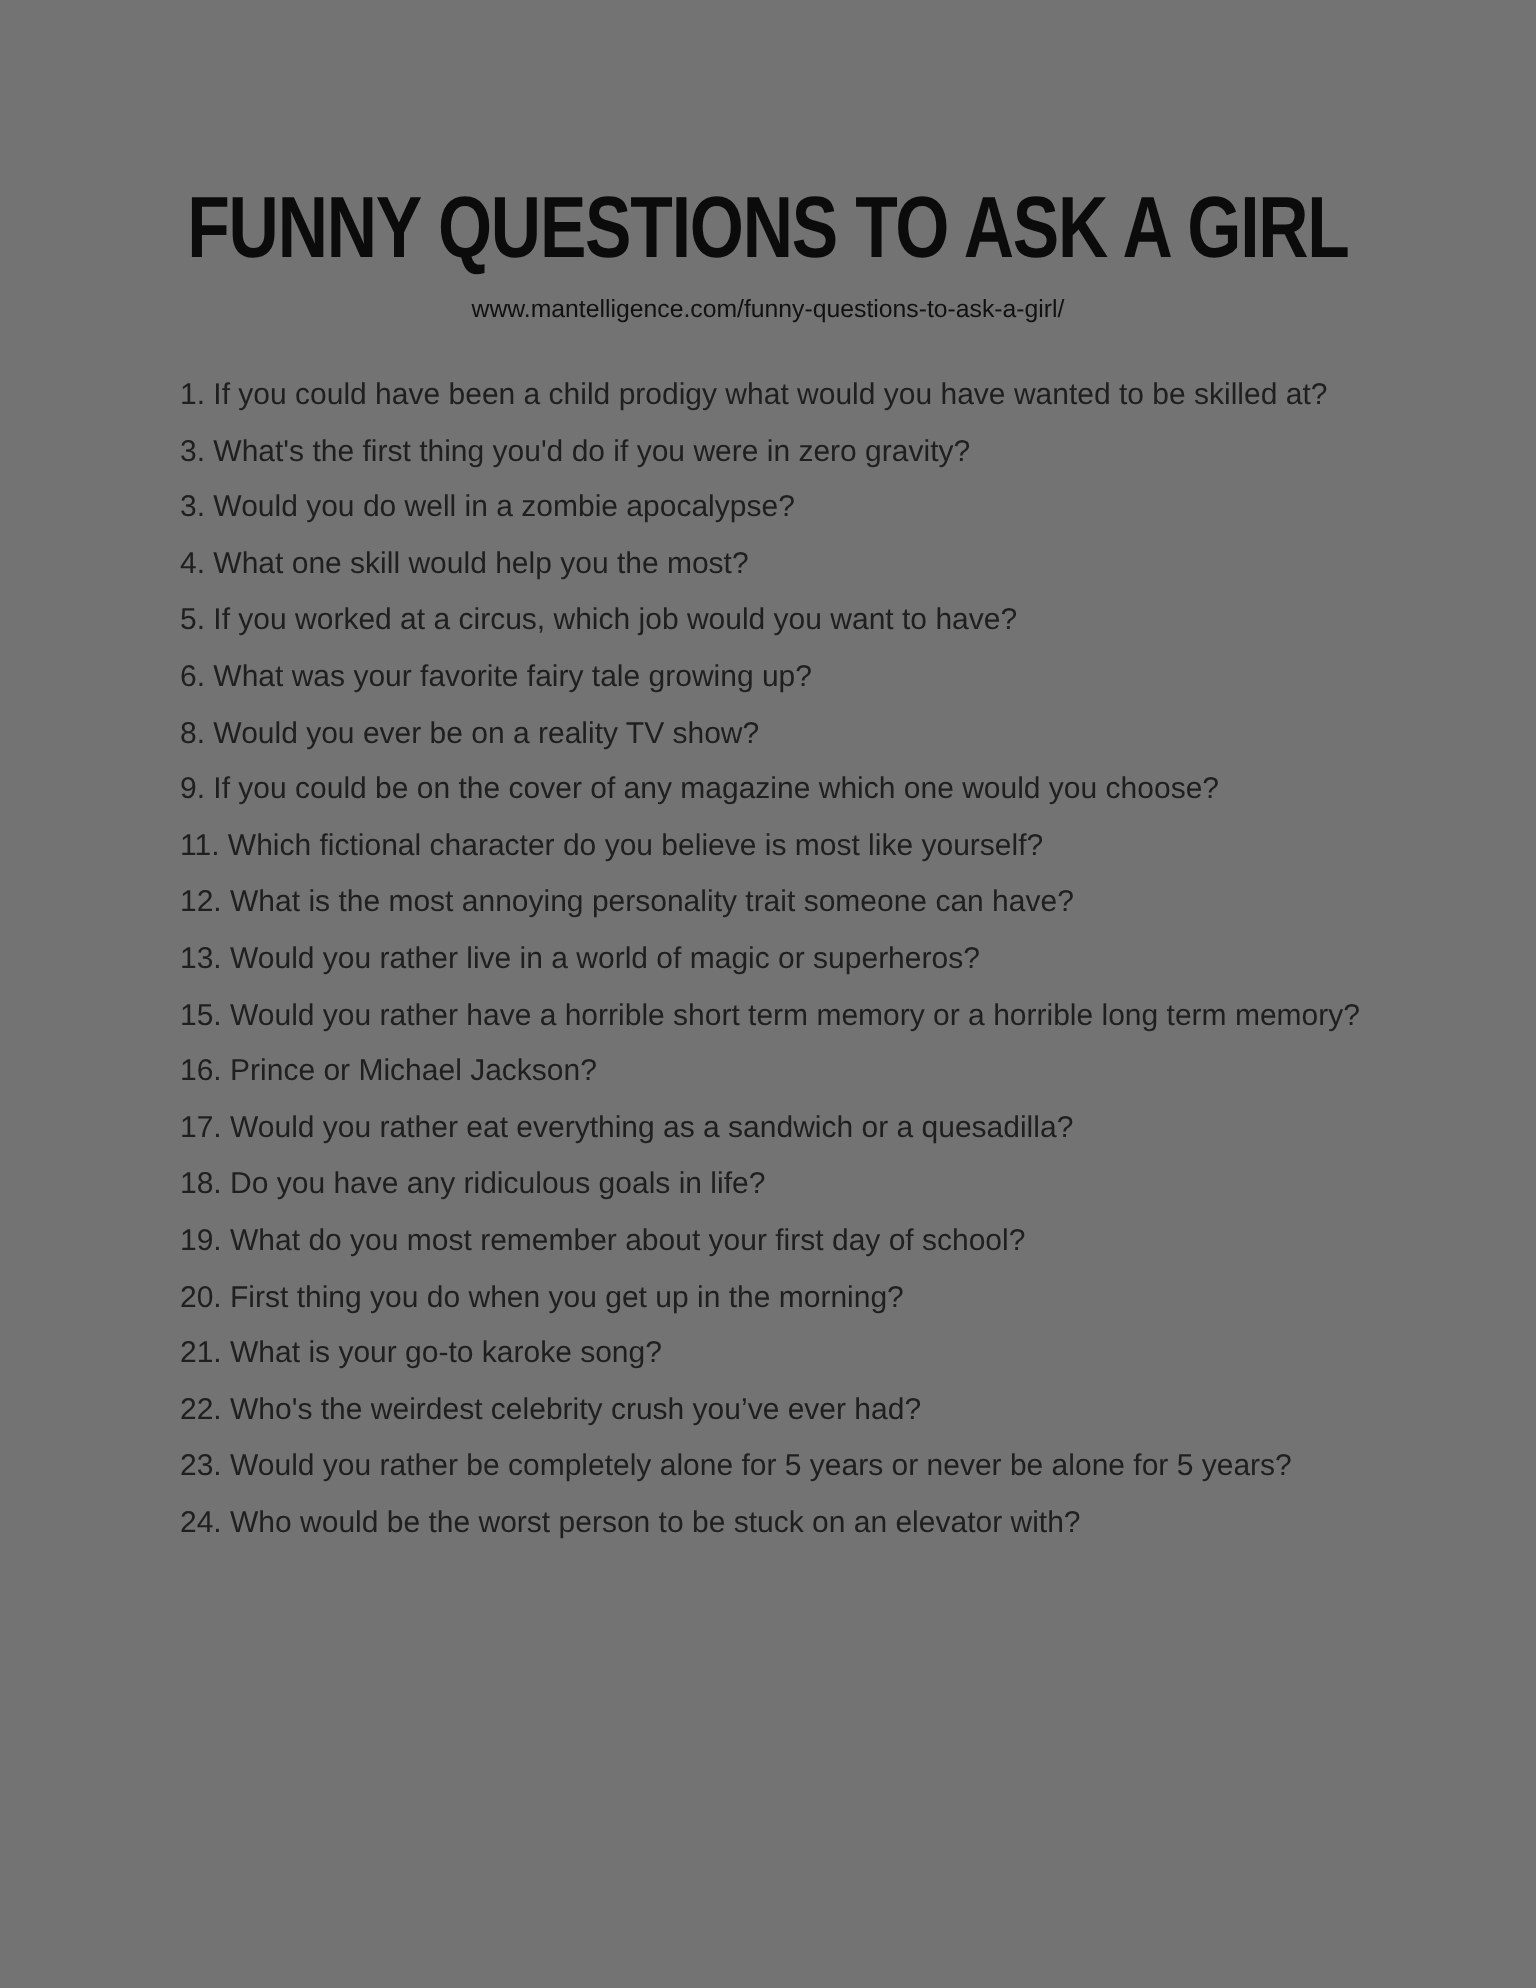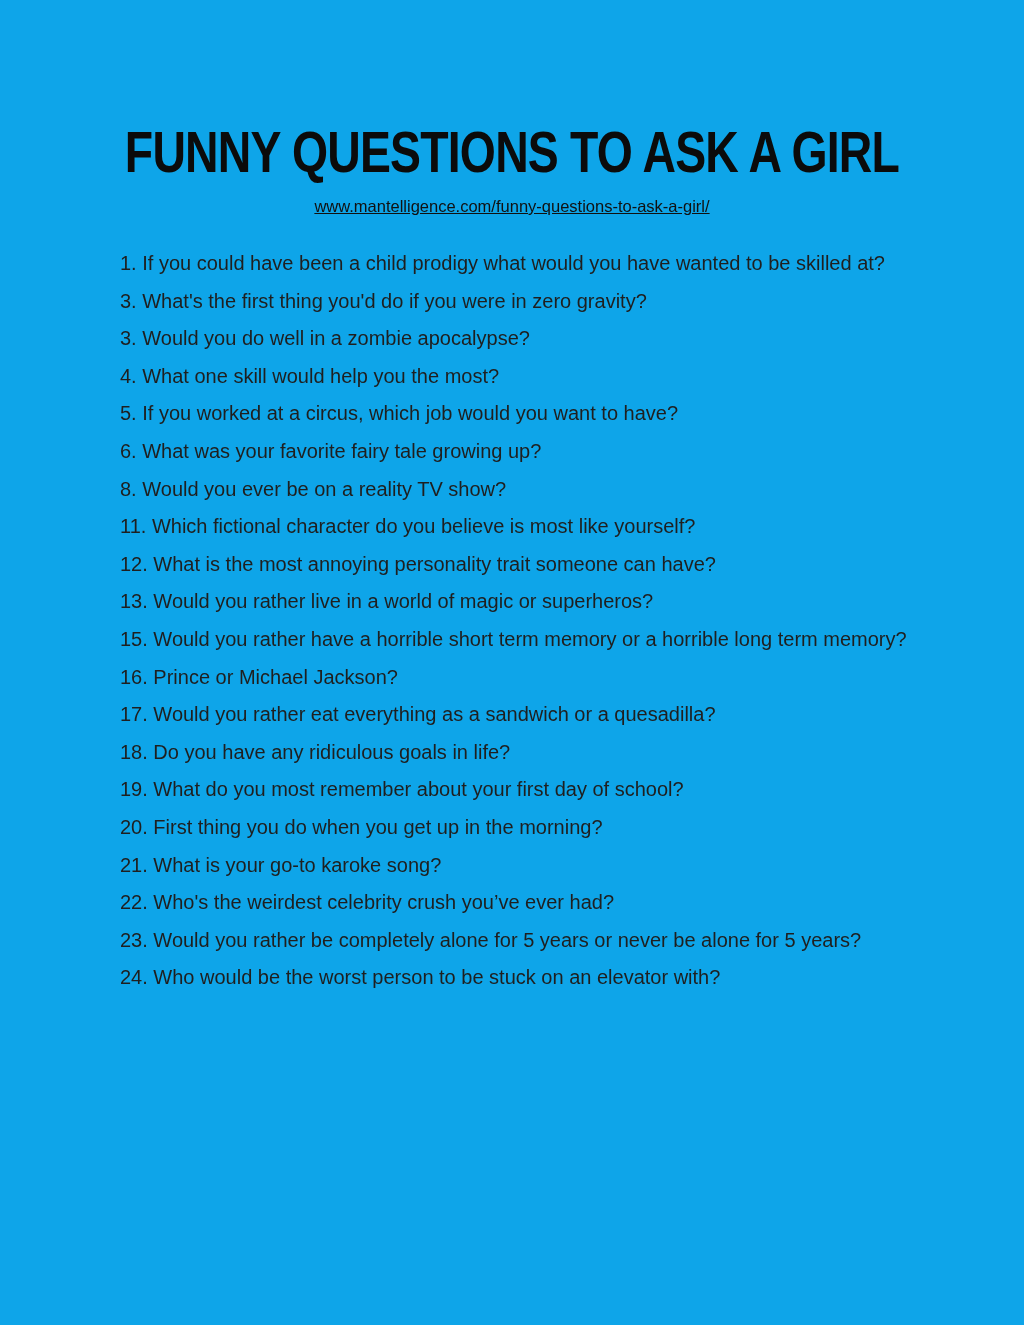--- a/index.html
+++ b/index.html
@@ -11,21 +11,21 @@
     width: 1024px;
     height: 1325px;
     position: relative;
     font-family: "Liberation Sans", sans-serif;
     color: #1e1e1e;
     overflow: hidden;
   }
   .page {
     position: absolute;
     inset: 0;
-    background: #0ea5e9;
+    background: #737373;
   }
   .doc-title {
     position: absolute;
     top: 122px;
     left: 0;
     width: 100%;
     margin: 0;
     text-align: center;
     font-size: 58px;
     font-weight: 700;
@@ -37,21 +37,20 @@
     line-height: 1.05;
   }
   .doc-url {
     position: absolute;
     top: 197px;
     left: 0;
     width: 100%;
     text-align: center;
     font-size: 16.5px;
     color: #111111;
-    text-decoration: underline;
   }
   .question-list {
     position: absolute;
     top: 245px;
     left: 120px;
     right: 60px;
   }
   .question {
     font-size: 20px;
     line-height: 37.6px;
@@ -69,20 +68,21 @@
   <div class="doc-url">www.mantelligence.com/funny-questions-to-ask-a-girl/</div>
 
   <div class="question-list">
     <div class="question">1. If you could have been a child prodigy what would you have wanted to be skilled at?</div>
     <div class="question">3. What's the first thing you'd do if you were in zero gravity?</div>
     <div class="question">3. Would you do well in a zombie apocalypse?</div>
     <div class="question">4. What one skill would help you the most?</div>
     <div class="question">5. If you worked at a circus, which job would you want to have?</div>
     <div class="question">6. What was your favorite fairy tale growing up?</div>
     <div class="question">8. Would you ever be on a reality TV show?</div>
+    <div class="question">9. If you could be on the cover of any magazine which one would you choose?</div>
     <div class="question">11. Which fictional character do you believe is most like yourself?</div>
     <div class="question">12. What is the most annoying personality trait someone can have?</div>
     <div class="question">13. Would you rather live in a world of magic or superheros?</div>
     <div class="question">15. Would you rather have a horrible short term memory or a horrible long term memory?</div>
     <div class="question">16. Prince or Michael Jackson?</div>
     <div class="question">17. Would you rather eat everything as a sandwich or a quesadilla?</div>
     <div class="question">18. Do you have any ridiculous goals in life?</div>
     <div class="question">19. What do you most remember about your first day of school?</div>
     <div class="question">20. First thing you do when you get up in the morning?</div>
     <div class="question">21. What is your go-to karoke song?</div>

